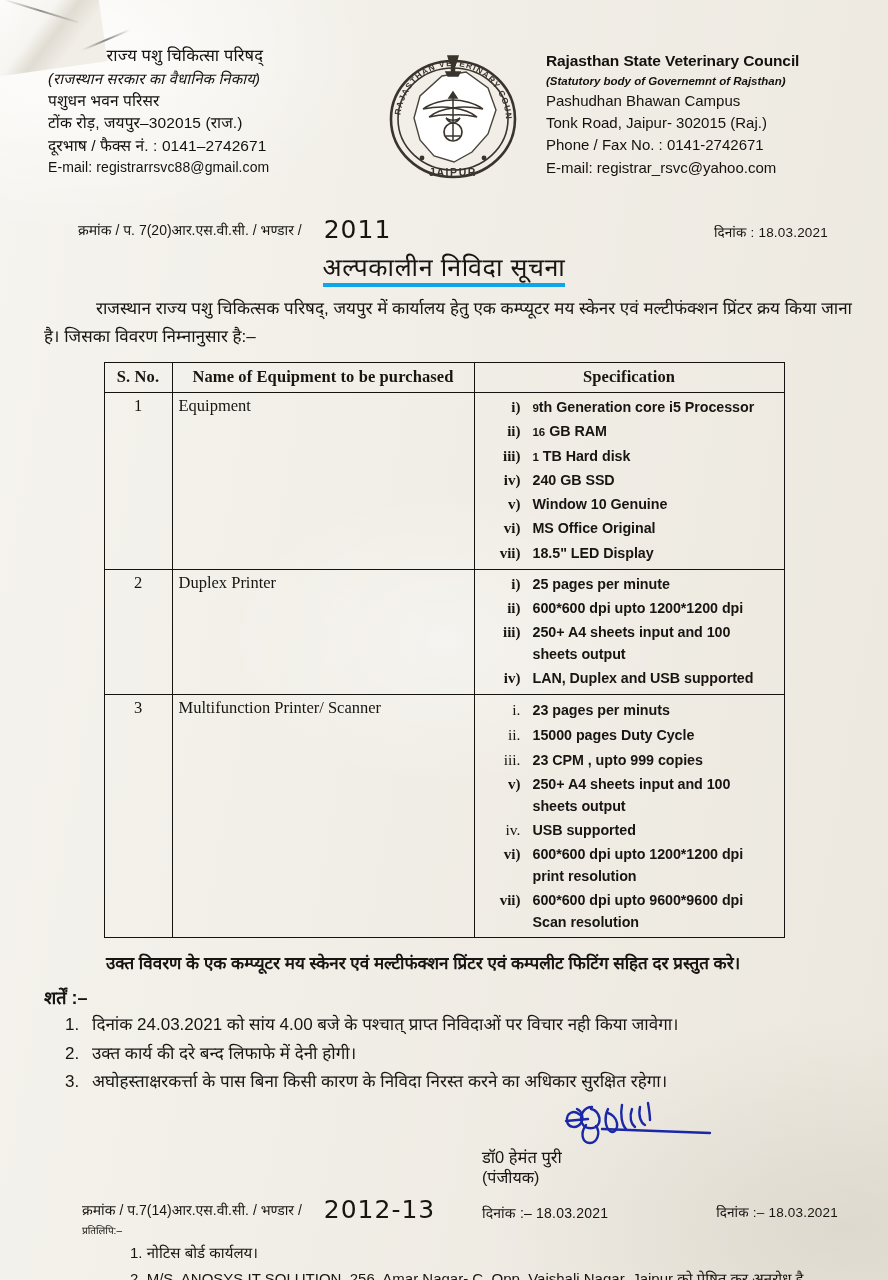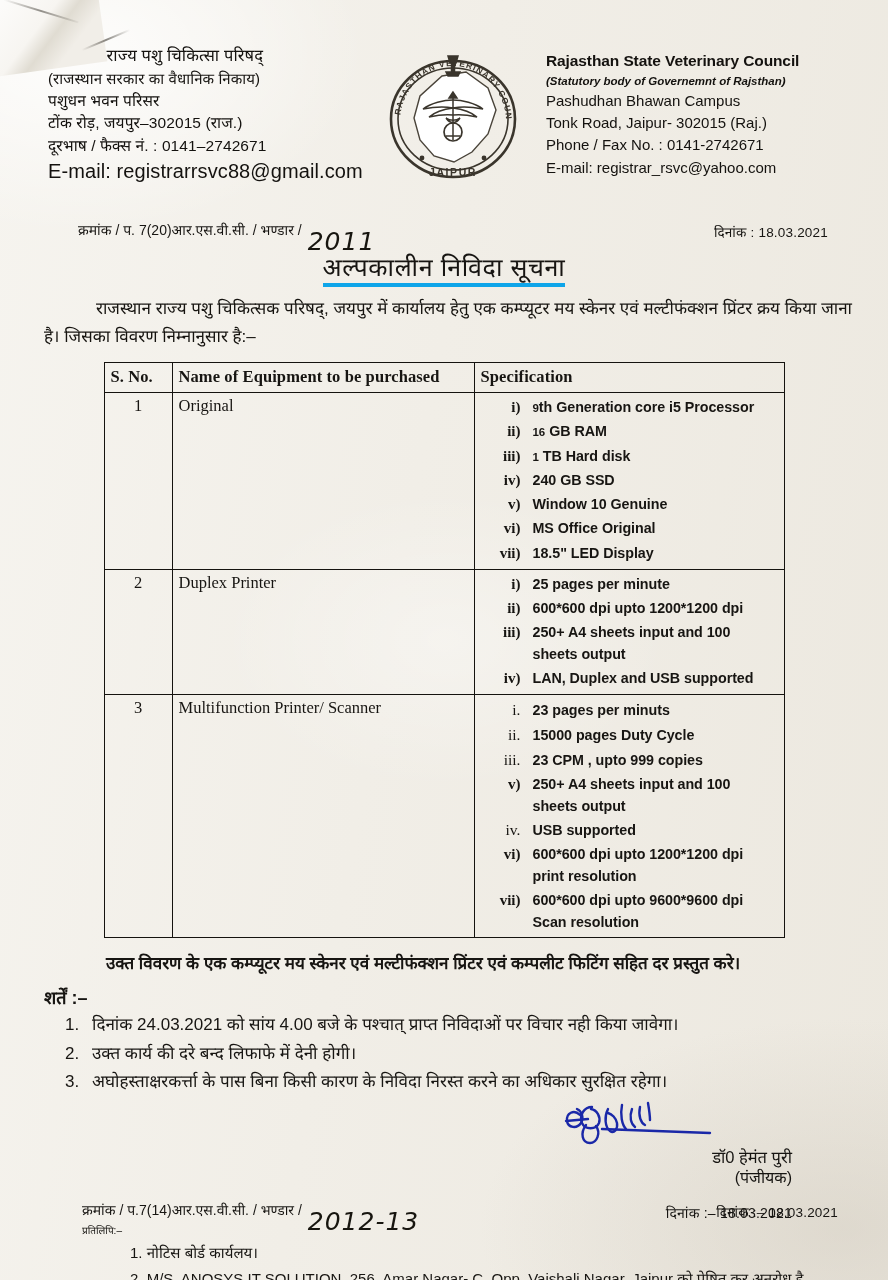--- a/index.html
+++ b/index.html
@@ -69,22 +69,22 @@
   }
   .lh-left {
     width: 330px;
     font-family: "Liberation Sans", "DejaVu Sans", sans-serif;
     font-size: 15.5px;
     line-height: 1.45;
     letter-spacing: .1px;
     color: #14120f;
   }
   .lh-left .l1 { font-size: 16.5px; }
-  .lh-left .l2 { font-size: 15px; }
-  .lh-left .l6 { font-size: 20px; }
+  .lh-left .l2 { font-style: italic; font-size: 15px; }
+  .lh-left .l6 { font-size: 14px; }
 
   .lh-seal {
     width: 150px;
     display: flex;
     justify-content: center;
     padding-top: 4px;
   }
   .seal {
     position: relative;
     width: 138px; height: 138px;
@@ -104,29 +104,28 @@
 
   
   .refline {
     display: flex;
     justify-content: space-between;
     align-items: flex-end;
     padding: 18px 60px 0 78px;
     font-family: "Liberation Sans", "DejaVu Sans", sans-serif;
     font-size: 14px;
   }
-  .ref-left { display: flex; align-items: baseline; gap: 2px; }
+  .ref-left { display: flex; align-items: baseline; gap: 18px; }
   .hand-num {
     font-family: "DejaVu Sans", sans-serif;
     font-size: 25px;
-    font-style: italic;
     letter-spacing: 1px;
     color: #17150f;
     position: relative;
-    top: 15px;
+    top: 3px;
     margin-left: 4px;
   }
   .ref-date { font-size: 13.5px; letter-spacing: .2px; }
 
   
   .doc-title {
     text-align: center;
     font-family: "Liberation Sans", "DejaVu Sans", sans-serif;
     font-size: 25px;
     margin-top: 8px;
@@ -155,21 +154,21 @@
     width: 680px;
     border: 1.6px solid #15130f;
     table-layout: fixed;
   }
   table.spec th, table.spec td {
     border: 1.4px solid #15130f;
     vertical-align: top;
     padding: 3px 6px;
   }
   table.spec thead th {
-    text-align: left;
+    text-align: center;
     font-family: "Liberation Serif", "DejaVu Serif", serif;
     font-weight: bold;
     font-size: 16.5px;
     padding: 4px 6px 5px;
     letter-spacing: .1px;
   }
   .col-sno  { width: 68px; }
   .col-name { width: 302px; }
   .col-spec { width: 310px; }
   td.sno {
@@ -232,21 +231,21 @@
     font-family: "Liberation Sans", "DejaVu Sans", sans-serif;
     font-size: 17px;
     line-height: 1.62;
   }
   ol.conds li { padding-left: 8px; margin-bottom: 1px; text-align: justify; }
 
   
   .sign-block {
     margin-top: -6px;
     padding-right: 96px;
-    text-align: right;
+    text-align: left;
     font-family: "Liberation Sans", "DejaVu Sans", sans-serif;
     position: relative;
     width: 310px;
     margin-left: auto;
   }
   .signature-ink {
     position: relative;
     height: 44px;
     margin-bottom: -4px;
   }
@@ -373,21 +372,21 @@
       <thead>
         <tr>
           <th>S. No.</th>
           <th>Name of Equipment to be purchased</th>
           <th>Specification</th>
         </tr>
       </thead>
       <tbody>
           <tr>
             <td class="sno">1</td>
-            <td class="ename">Original</td>
+            <td class="ename">Equipment</td>
             <td class="spec-cell">
               <div class="spec-list">
                 <div class="spec-row">
                   <div class="spec-mark">i)</div>
                   <div class="spec-text"><span class="sm">9</span>th Generation core i5 Processor</div>
                 </div>
                 <div class="spec-row">
                   <div class="spec-mark">ii)</div>
                   <div class="spec-text"><span class="sm">16</span> GB RAM</div>
                 </div>

